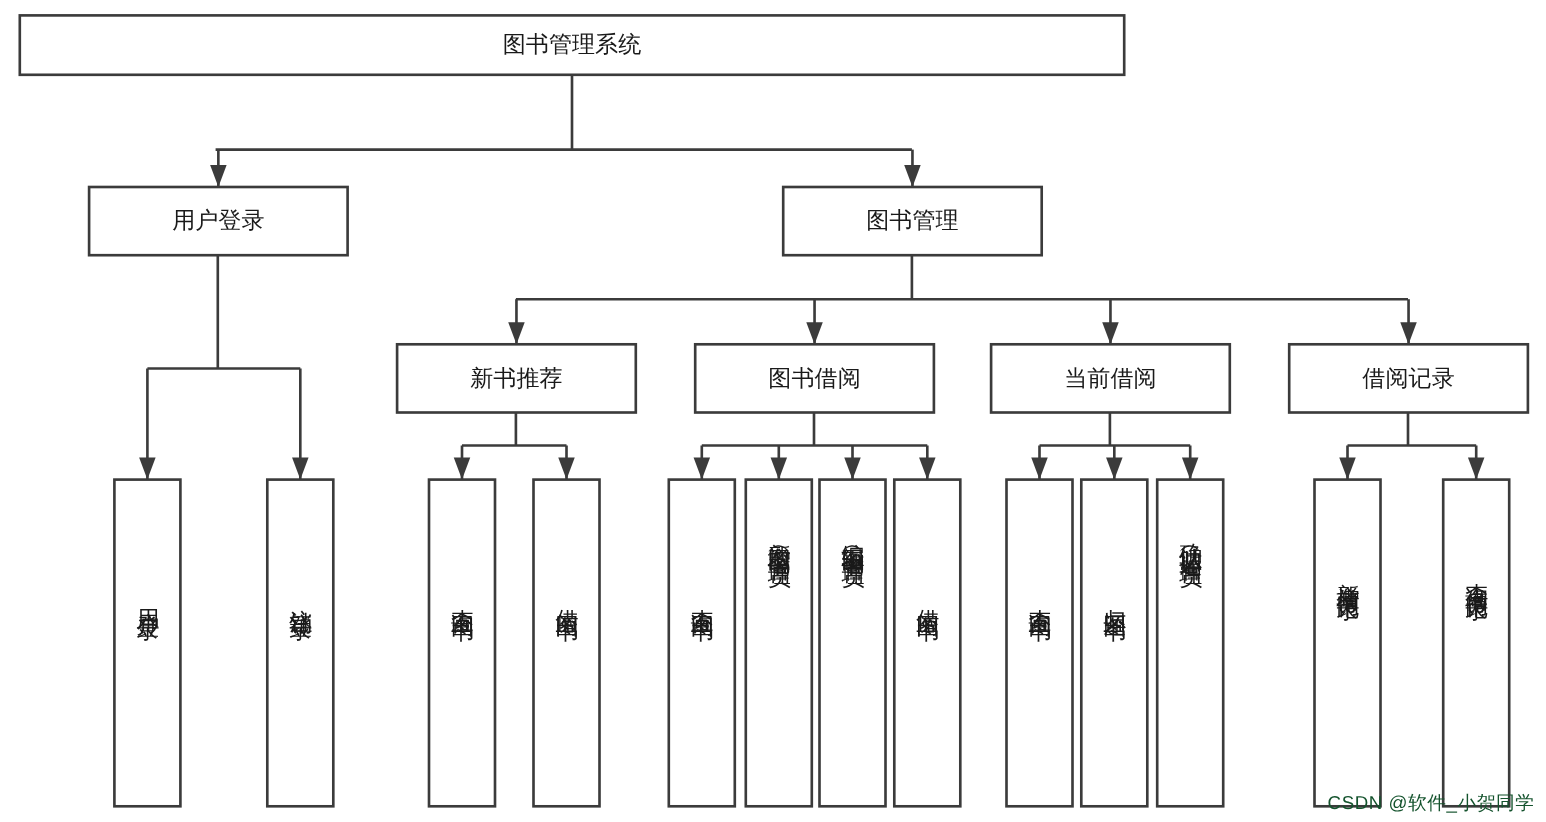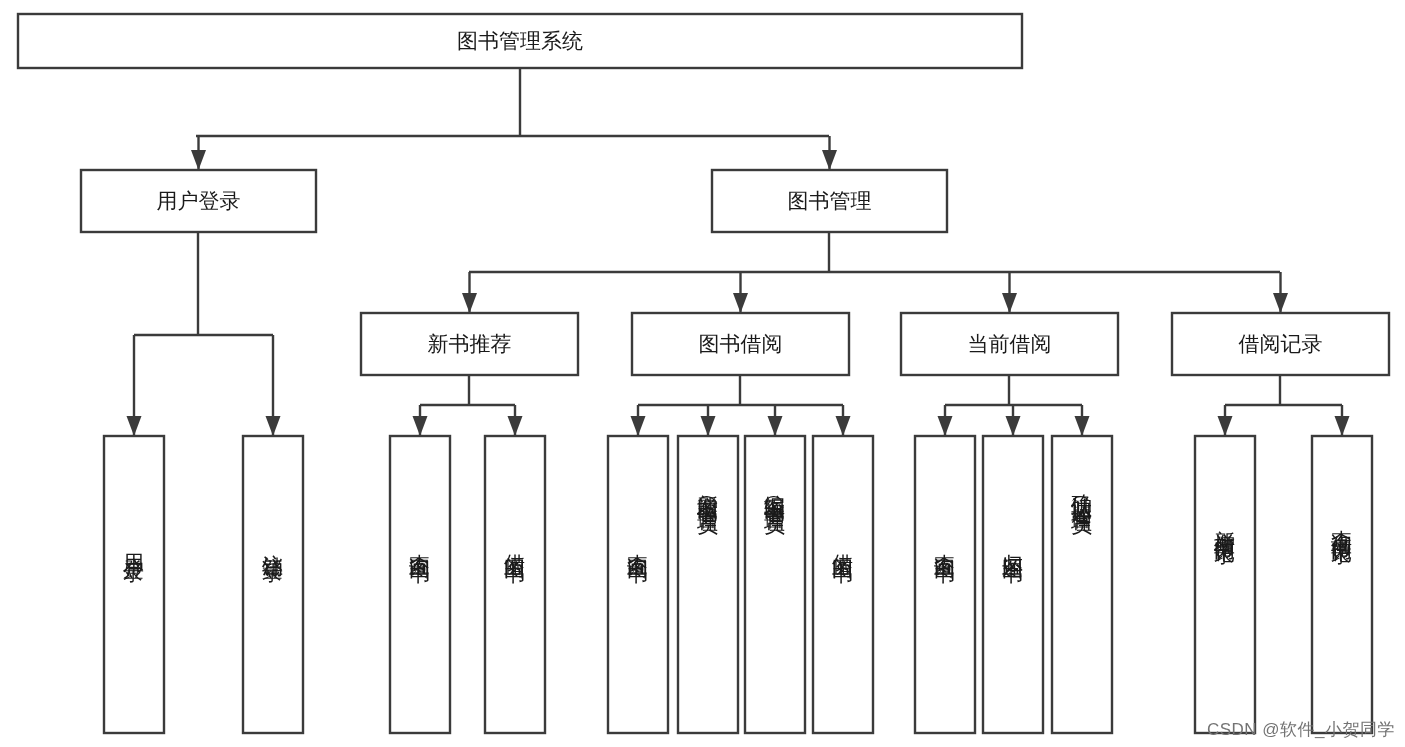--- a/index.html
+++ b/index.html
@@ -66,21 +66,21 @@
     letter-spacing: 3px;
     color: #1a1a1a;
     white-space: nowrap;
   }
   .watermark {
     position: absolute;
     right: 10px;
     bottom: 6px;
     font-family: "Liberation Sans", "DejaVu Sans", sans-serif;
     font-size: 17px;
-    color: #737373;
+    color: #14532d;
     letter-spacing: 0.5px;
     white-space: nowrap;
   }
 </style>
 </head>
 <body>
 
 <div id="diagram-root">
   <svg class="diagram-canvas" viewBox="0 0 1405 747">
     <g id="connector-layer">

